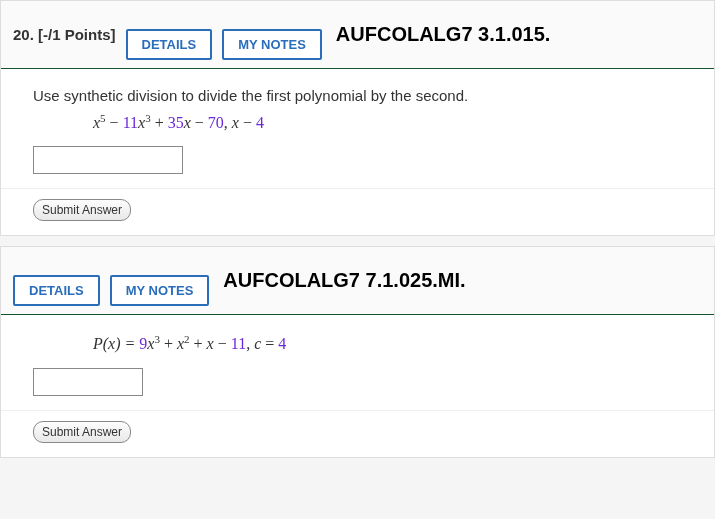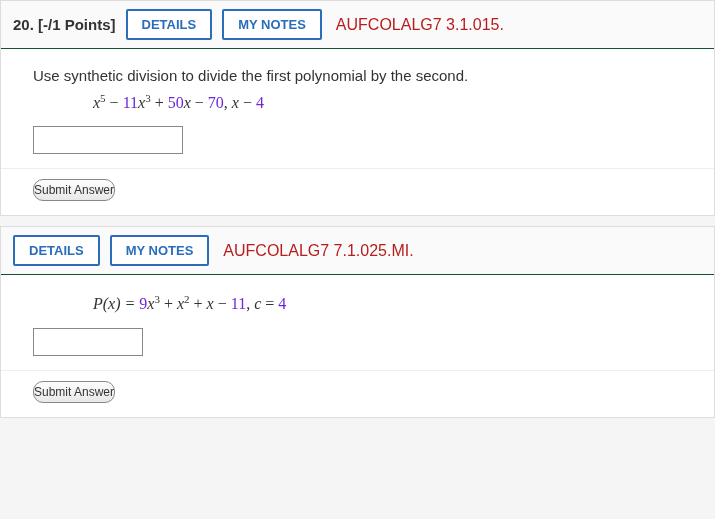--- a/index.html
+++ b/index.html
@@ -30,25 +30,26 @@
   }
   .btn-outline {
     border: 2px solid #2a6ebb;
     color: #2a6ebb;
     background: #fff;
     padding: 6px 14px;
     font-weight: bold;
     font-size: 13px;
     cursor: pointer;
     border-radius: 2px;
+    margin-top: 20px;
   }
   .ref-code {
-    font-weight: normal;
-    font-size: 16px;
-    color: #b91c1c;
+    font-weight: bold;
+    font-size: 20px;
+    color: #000000;
     margin-left: 4px;
   }
   .q-body {
     padding: 18px 24px 14px 32px;
     border-bottom: 1px solid #eee;
   }
   .prompt {
     font-size: 15px;
     color: #333;
     margin-bottom: 8px;
@@ -75,21 +76,21 @@
   }
   .answer-input.wide { width: 150px; }
   .answer-input.narrow { width: 110px; }
   .q-footer {
     padding: 10px 32px 14px 32px;
   }
   .submit-btn {
     border: 1px solid #888;
     border-radius: 10px;
     background: linear-gradient(#fdfdfd, #e8e8e8);
-    padding: 3px 0;
+    padding: 3px 8px;
     font-size: 12px;
     color: #333;
     cursor: pointer;
   }
 </style>
 </head>
 <body>
 
 <div class="question-block">
   <div class="q-header">
@@ -97,21 +98,21 @@
       <span>20.</span>
       <span>[-/1 Points]</span>
     </span>
     <button class="btn-outline">DETAILS</button>
     <button class="btn-outline">MY NOTES</button>
     <span class="ref-code">AUFCOLALG7 3.1.015.</span>
   </div>
   <div class="q-body">
     <div class="prompt">Use synthetic division to divide the first polynomial by the second.</div>
     <div class="expr">
-      <span class="v">x</span><sup>5</sup><span class="n"> − </span><span class="red">11</span><span class="v">x</span><sup>3</sup><span class="n"> + </span><span class="red">50</span><span class="v">x</span><span class="n"> − </span><span class="red">70</span><span class="n">, </span><span class="v">x</span><span class="n"> − </span><span class="red">4</span>
+      <span class="v">x</span><sup>5</sup><span class="n"> − </span><span class="red">11</span><span class="v">x</span><sup>3</sup><span class="n"> + </span><span class="red">35</span><span class="v">x</span><span class="n"> − </span><span class="red">70</span><span class="n">, </span><span class="v">x</span><span class="n"> − </span><span class="red">4</span>
     </div>
     <input type="text" class="answer-input wide" style="">
   </div>
   <div class="q-footer">
     <button class="submit-btn">Submit Answer</button>
   </div>
 </div>
 
 <div class="question-block">
   <div class="q-header">

